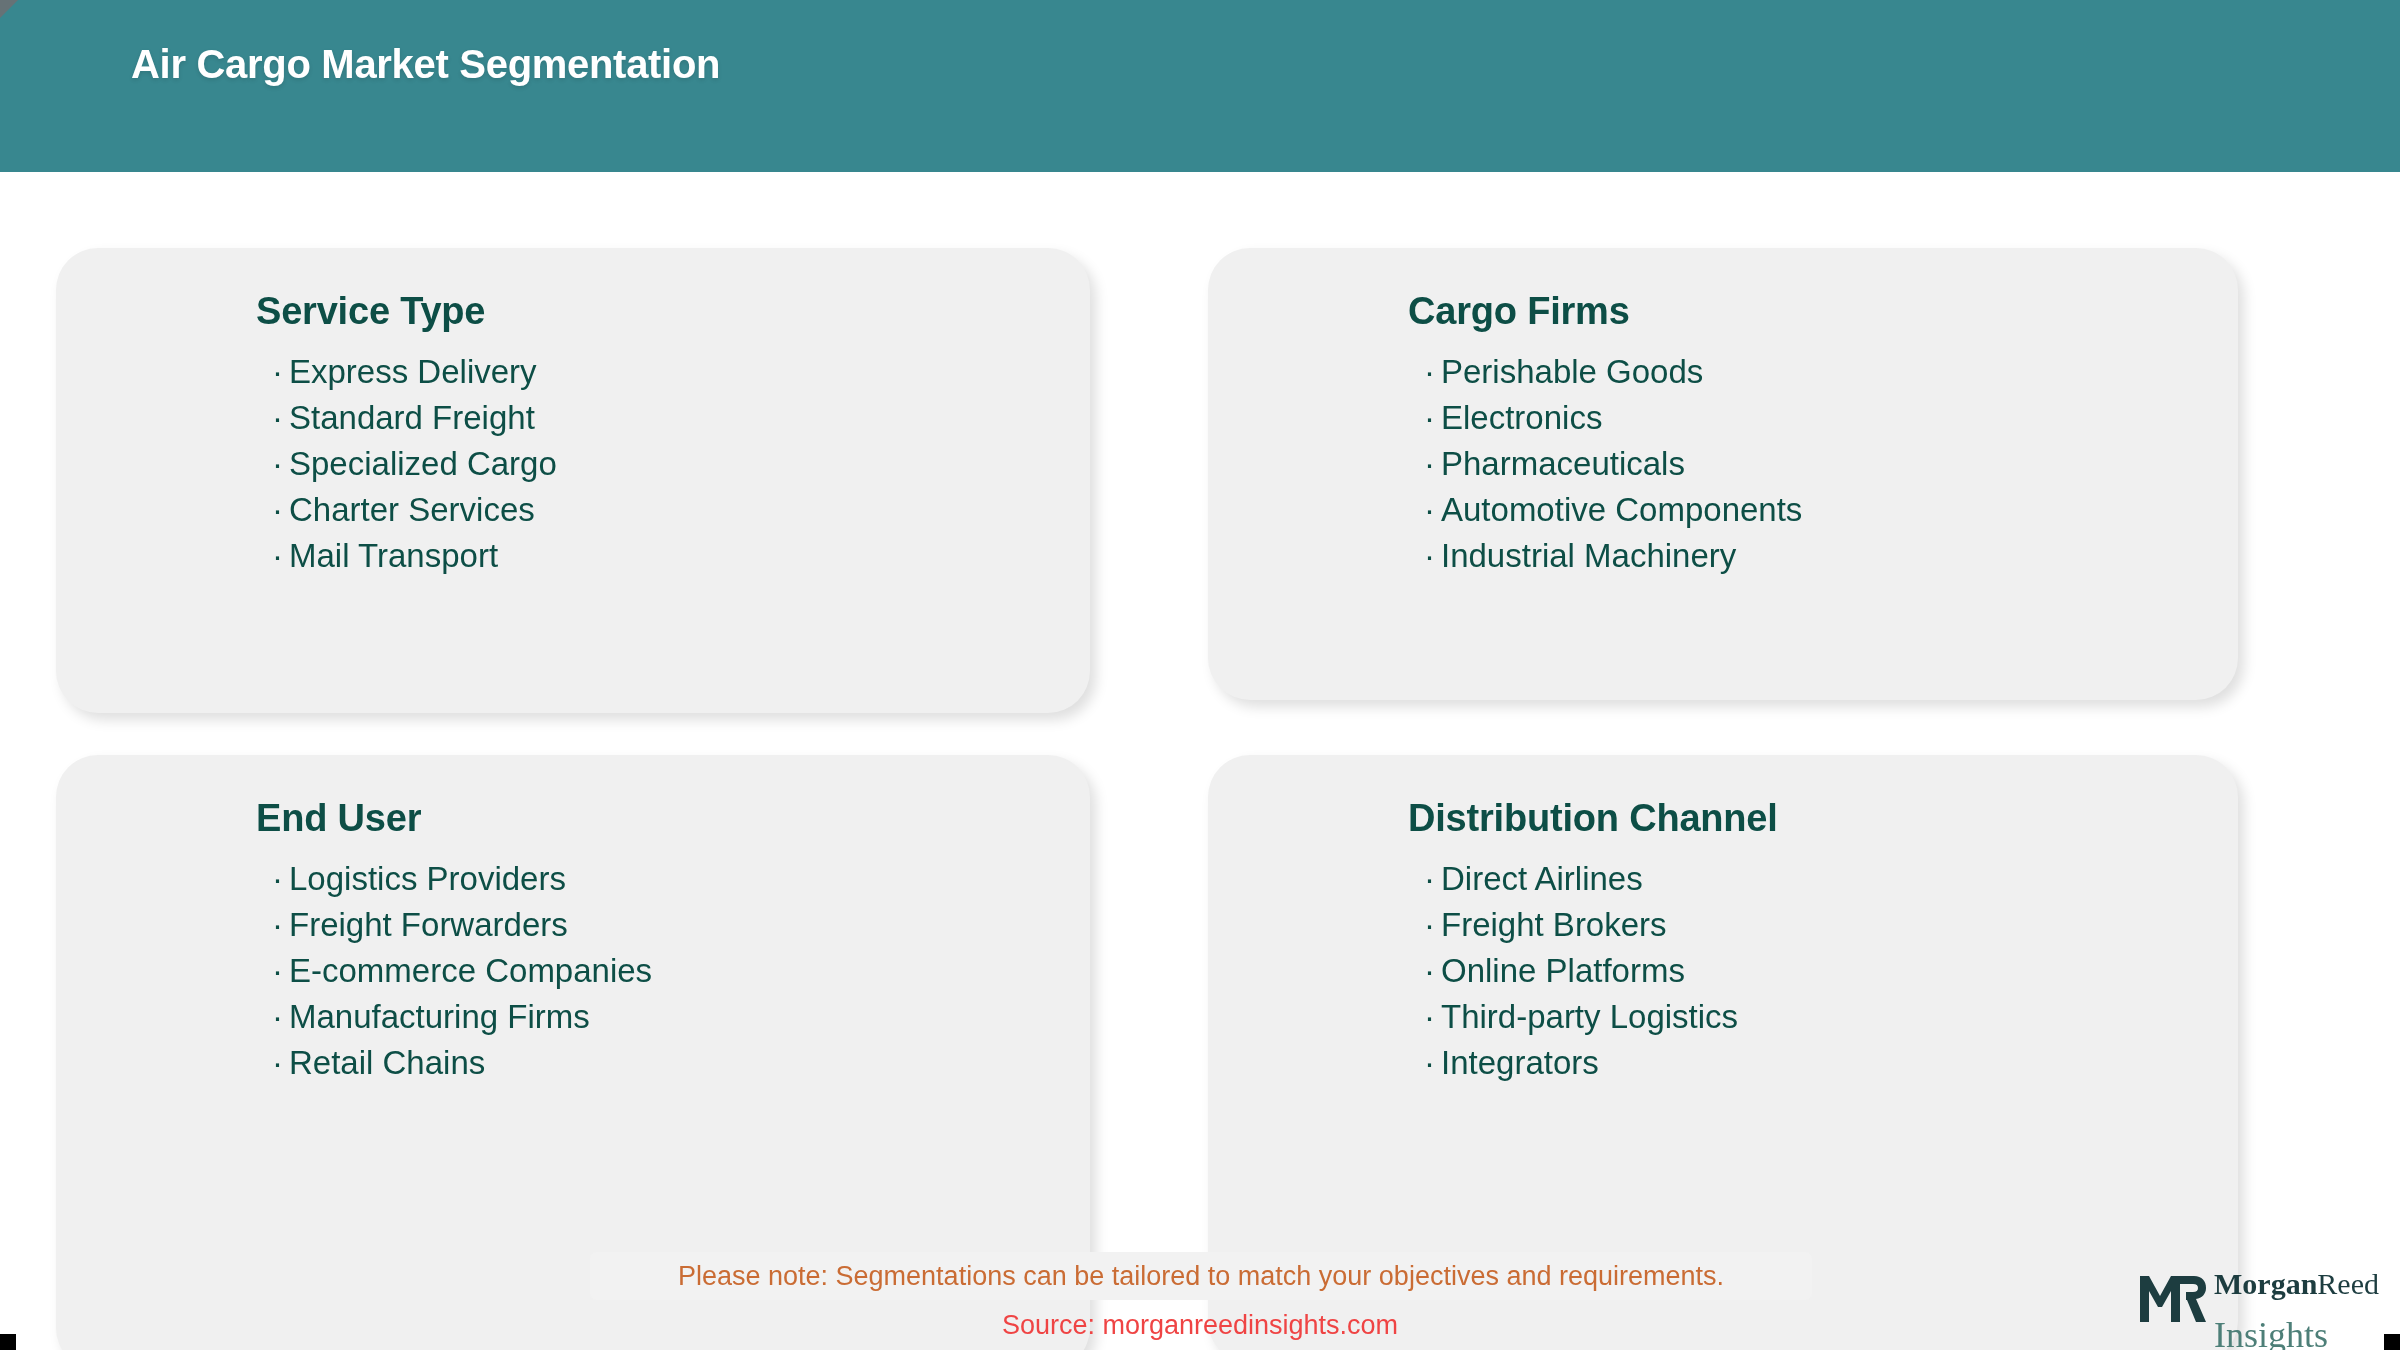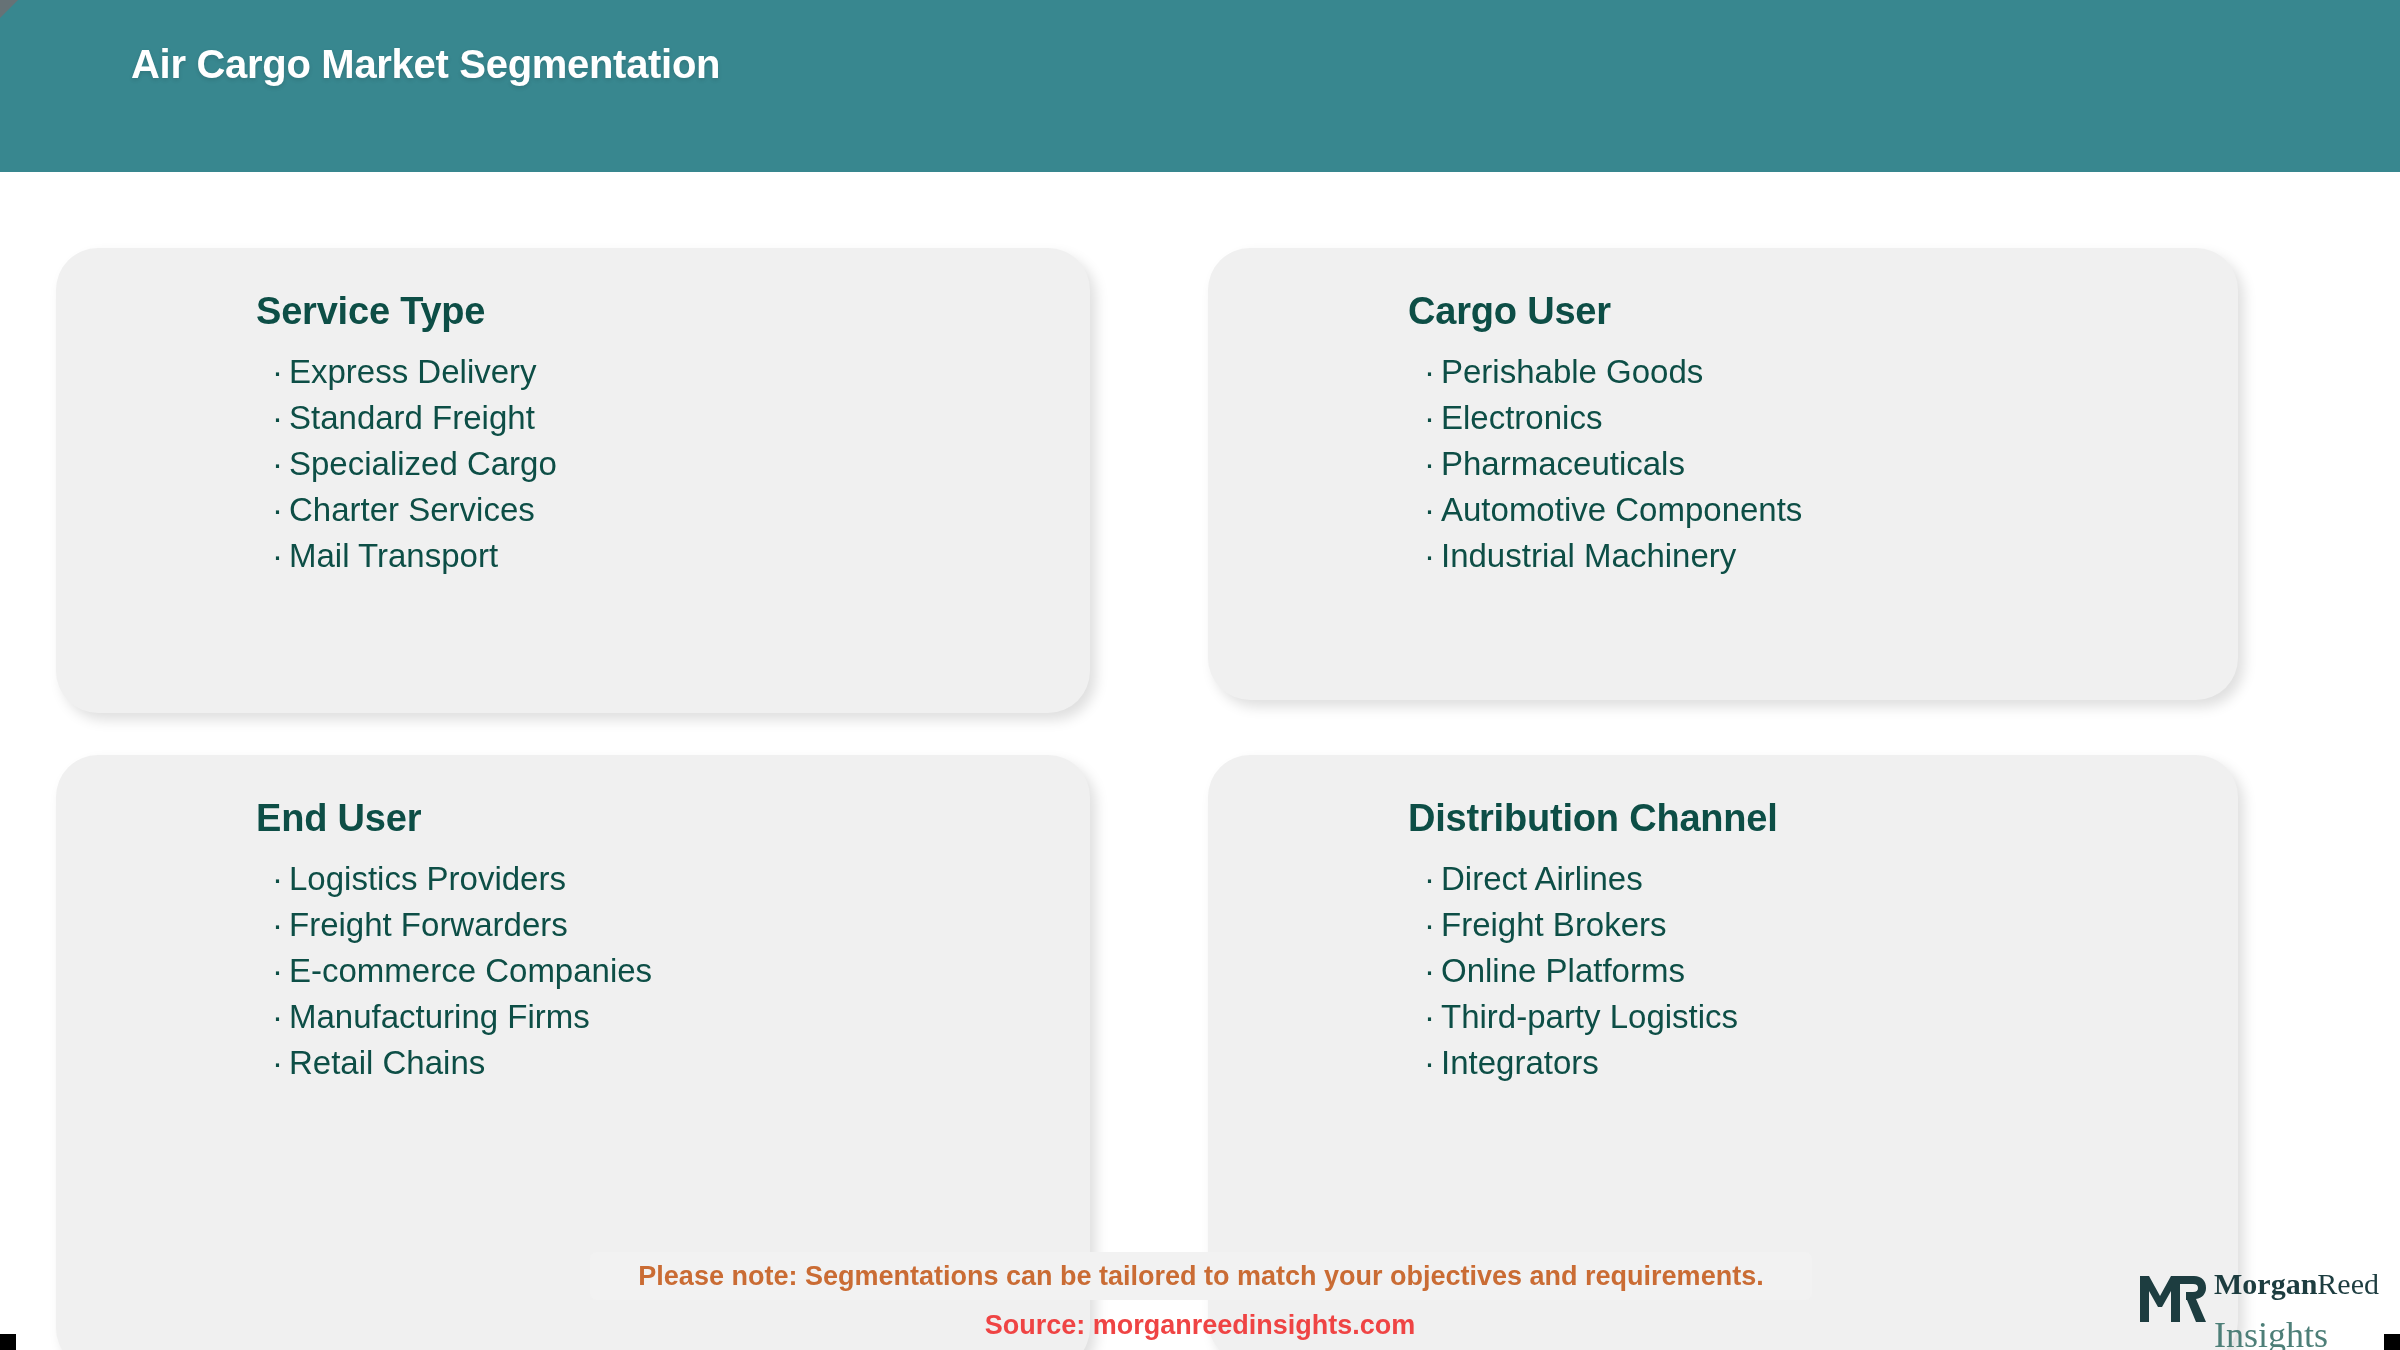--- a/index.html
+++ b/index.html
@@ -97,21 +97,20 @@
     margin-right: 6px;
   }
 
   
   .footer {
     position: absolute;
     left: 0;
     top: 1252px;
     width: 2400px;
     height: 98px;
-    font-weight: bold;
   }
   .note-pill {
     position: absolute;
     left: 590px;
     top: 0px;
     width: 1222px;
     height: 48px;
     background: #f2f2f2;
     border-radius: 7px;
     display: flex;
@@ -199,21 +198,21 @@
         <li><span class="bullet-dot">·</span><span>Standard Freight</span></li>
         <li><span class="bullet-dot">·</span><span>Specialized Cargo</span></li>
         <li><span class="bullet-dot">·</span><span>Charter Services</span></li>
         <li><span class="bullet-dot">·</span><span>Mail Transport</span></li>
       </ul>
     </div>
   </div>
 
   <div class="card card-2">
     <div class="card-inner">
-      <div class="card-title">Cargo User</div>
+      <div class="card-title">Cargo Firms</div>
       <ul class="card-list">
         <li><span class="bullet-dot">·</span><span>Perishable Goods</span></li>
         <li><span class="bullet-dot">·</span><span>Electronics</span></li>
         <li><span class="bullet-dot">·</span><span>Pharmaceuticals</span></li>
         <li><span class="bullet-dot">·</span><span>Automotive Components</span></li>
         <li><span class="bullet-dot">·</span><span>Industrial Machinery</span></li>
       </ul>
     </div>
   </div>
 

